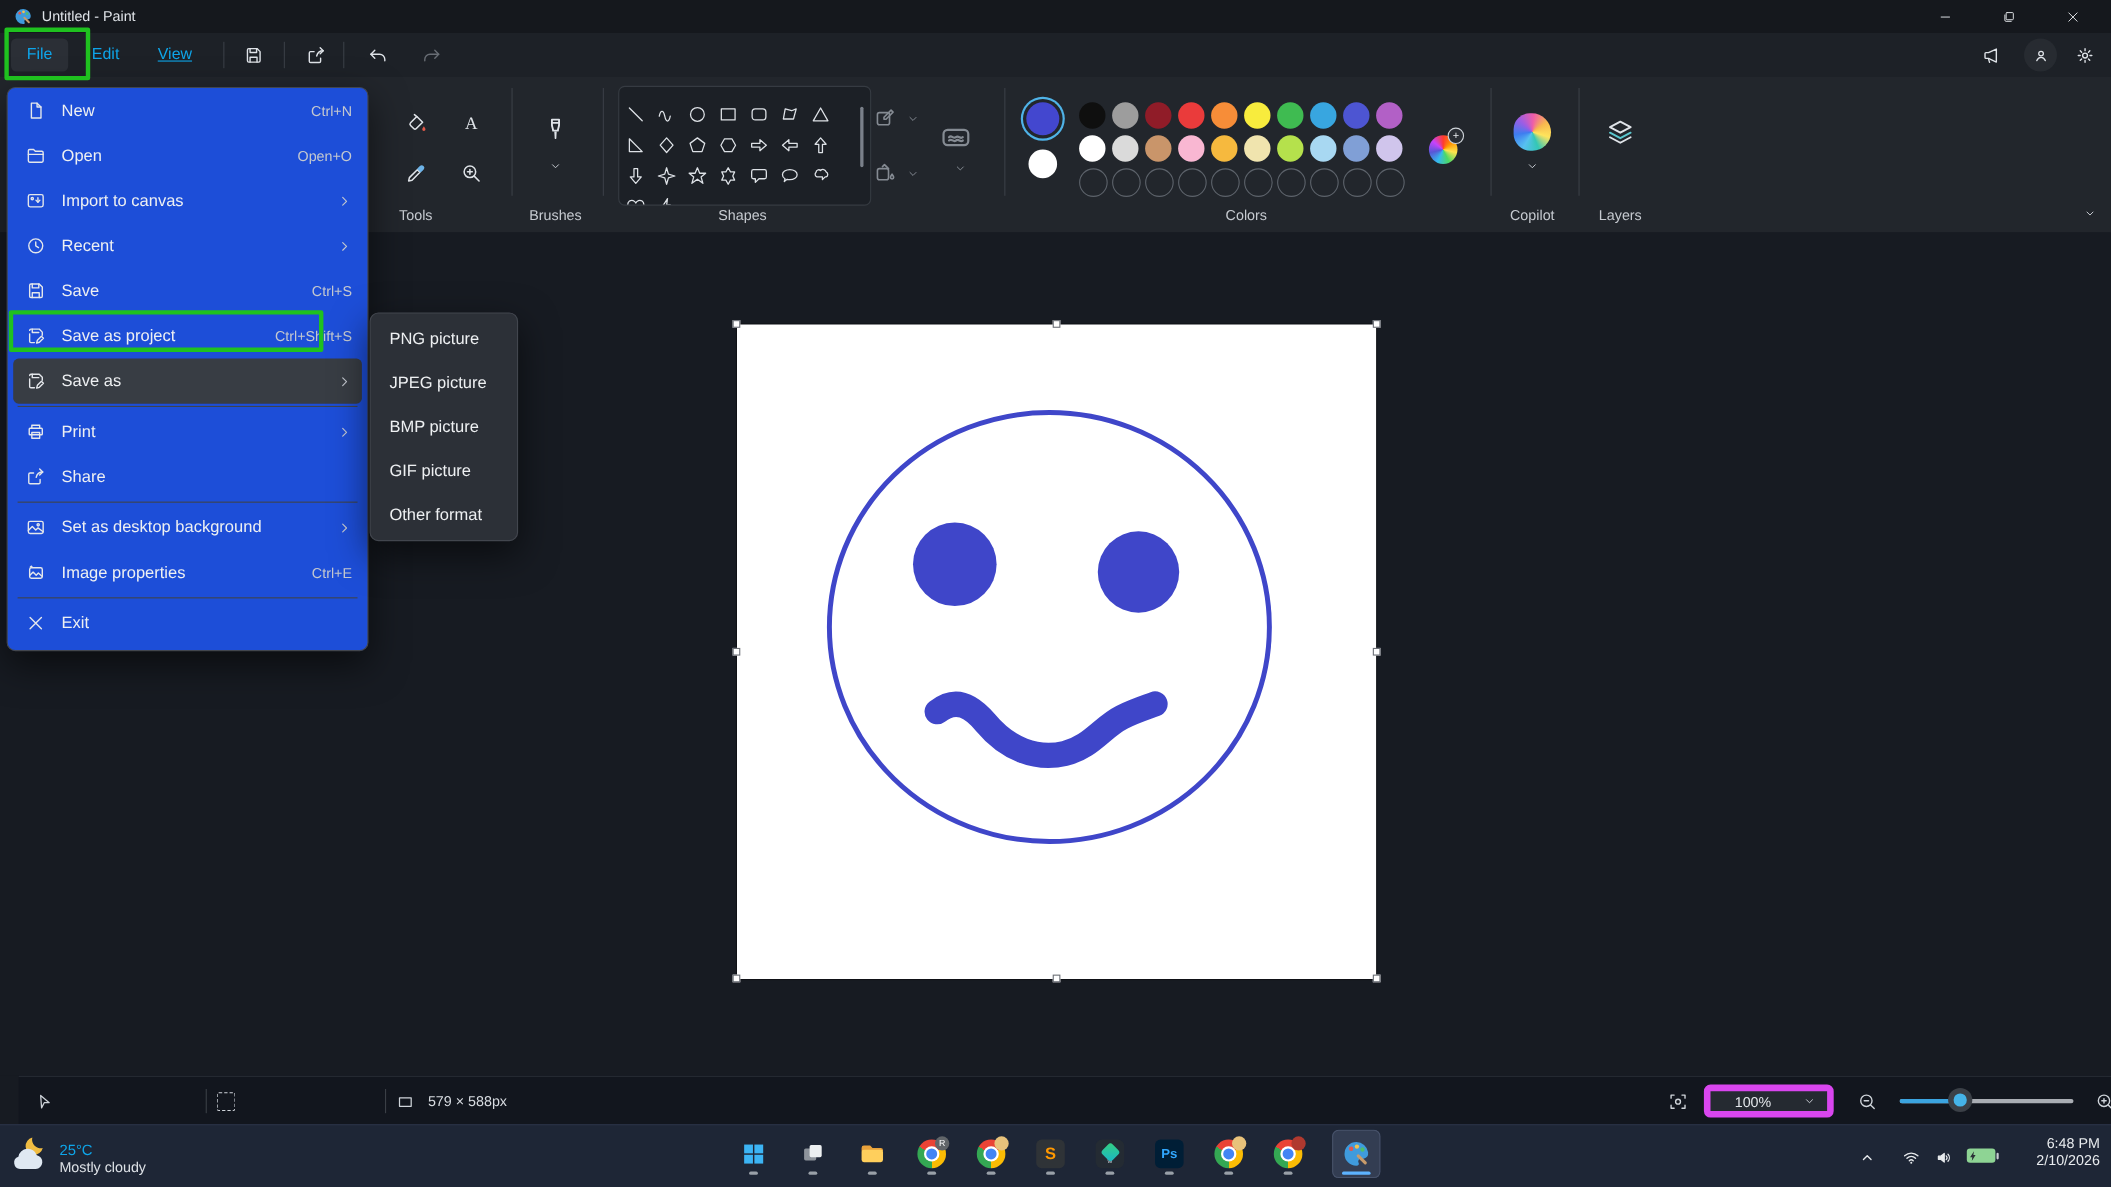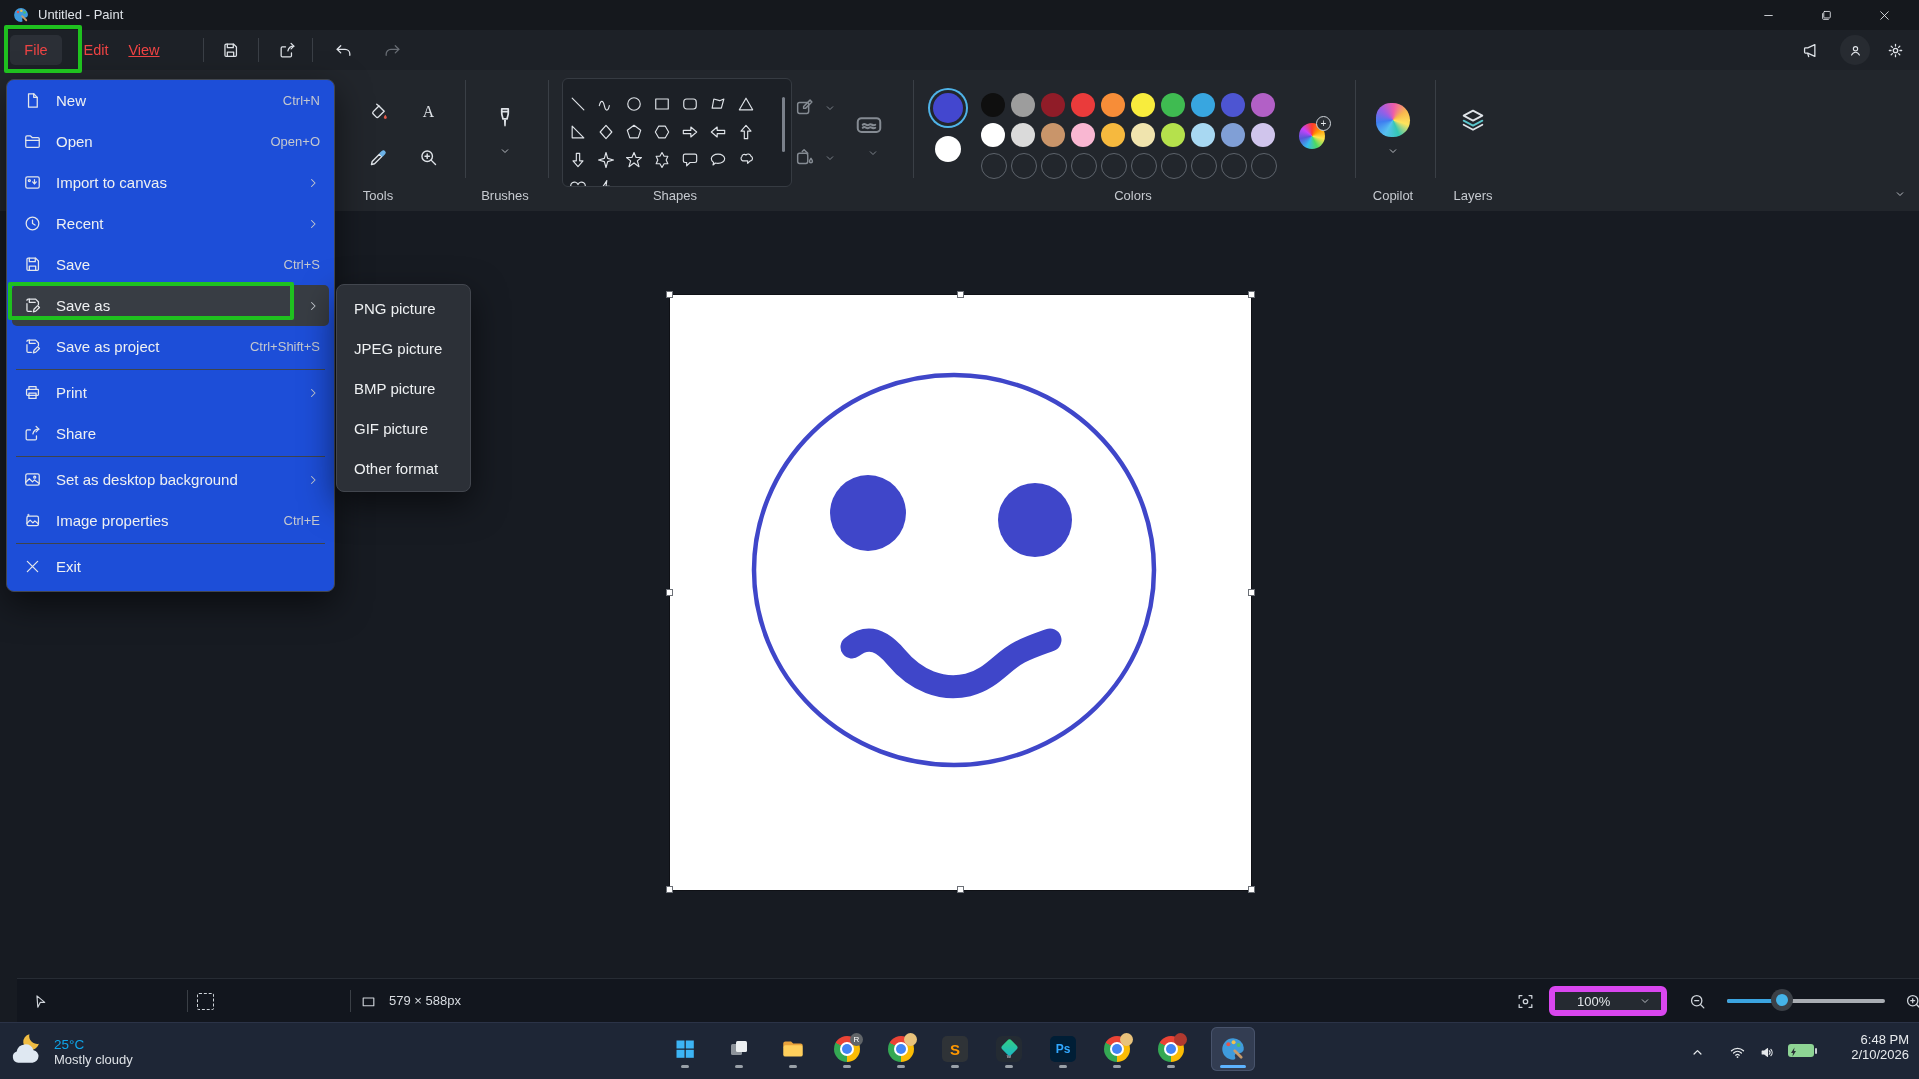--- a/index.html
+++ b/index.html
@@ -8,21 +8,21 @@
           -webkit-font-smoothing:antialiased;}
   .abs{position:absolute;}
   .flexc{display:flex;align-items:center;justify-content:center;}
 
   
   .titlebar{left:0;top:0;width:1919px;height:30px;background:#15181d;}
   .title-text{left:38px;top:0;height:30px;line-height:30px;font-size:13px;color:#dfe3e8;}
   .win-btn{top:0;width:46px;height:30px;color:#e3e6ea;font-size:13px;}
   
   .menurow{left:0;top:30px;width:1919px;height:40px;background:#1d2127;}
-  .menu-btn{top:5px;height:30px;border-radius:5px;font-size:14.5px;color:#ef4444;
+  .menu-btn{top:5px;height:30px;border-radius:5px;font-size:14.5px;color:#0ea5e9;
             display:flex;align-items:center;justify-content:center;}
   .menu-btn.open{background:#2b2f36;}
   .vsep{width:1px;background:#3a3f46;}
   .qbtn{top:4px;width:32px;height:32px;border-radius:5px;color:#dfe3e8;}
   .qbtn.dim{color:#686d74;}
   .acct-bg{background:#272b31;border-radius:50%;width:30px;height:30px;}
 
   
   .ribbon{left:0;top:70px;width:1919px;height:141px;background:#22262c;border-bottom:1px solid #2a2e35;}
   .rdiv{top:10px;height:98px;}
@@ -137,21 +137,21 @@
       </span>
   </div>
 
   <div class="abs menurow">
     <div class="abs menu-btn open" style="left:10px;width:52px;">
         <span>File</span>
       </div>
     <div class="abs menu-btn" style="left:70px;width:52px;">
         <span>Edit</span>
       </div>
-    <div class="abs menu-btn" style="left:116px;width:56px;text-decoration:underline;">
+    <div class="abs menu-btn" style="left:131px;width:56px;text-decoration:underline;">
         <span>View</span>
       </div>
     <div class="abs vsep" style="left:203px;top:8px;height:24px;"></div>
     <div class="abs qbtn flexc" style="left:214px;" id="qb-save">
         <svg width="19" height="19" viewBox="0 0 24 24" fill="none" stroke="currentColor" stroke-width="1.6" stroke-linecap="round" stroke-linejoin="round">
           <path d="M5 5.5A1.5 1.5 0 0 1 6.5 4H16l3.5 3.5V18a1.5 1.5 0 0 1-1.5 1.5H6.5A1.5 1.5 0 0 1 5 18z"></path>
           <path d="M8 4v4.5h7.5V4"></path>
           <path d="M8 19.5v-5.5h8v5.5"></path>
         </svg>
       </div>
@@ -533,47 +533,47 @@
         <span class="fm-icon">
           <svg width="19" height="19" viewBox="0 0 24 24" fill="none" stroke="currentColor" stroke-width="1.6" stroke-linecap="round" stroke-linejoin="round">
             <path d="M5 5.5A1.5 1.5 0 0 1 6.5 4H16l3.5 3.5V18a1.5 1.5 0 0 1-1.5 1.5H6.5A1.5 1.5 0 0 1 5 18z"></path>
             <path d="M8 4v4.5h7.5V4"></path>
             <path d="M8 19.5v-5.5h8v5.5"></path>
           </svg>
         </span>
         <span class="fm-label">Save</span>
         <span class="fm-short">Ctrl+S</span>
       </div>
-      <div class="fm-item hover">
+      <div class="fm-item">
         <span class="fm-icon">
           <svg width="19" height="19" viewBox="0 0 24 24" fill="none" stroke="currentColor" stroke-width="1.6" stroke-linecap="round" stroke-linejoin="round">
             <path d="M5 5.5A1.5 1.5 0 0 1 6.5 4H16l3.5 3.5V11"></path>
             <path d="M8 4v4h7.5"></path>
             <path d="M5 9.5V18a1.5 1.5 0 0 0 1.5 1.5H10.5"></path>
             <path d="M13 20l.9-3.2 4.6-4.6 2.3 2.3-4.6 4.6z"></path>
           </svg>
         </span>
+        <span class="fm-label">Save as project</span>
+        <span class="fm-short">Ctrl+Shift+S</span>
+      </div>
+      <div class="fm-item hover">
+        <span class="fm-icon">
+          <svg width="19" height="19" viewBox="0 0 24 24" fill="none" stroke="currentColor" stroke-width="1.6" stroke-linecap="round" stroke-linejoin="round">
+            <path d="M5 5.5A1.5 1.5 0 0 1 6.5 4H16l3.5 3.5V11"></path>
+            <path d="M8 4v4h7.5"></path>
+            <path d="M5 9.5V18a1.5 1.5 0 0 0 1.5 1.5H10.5"></path>
+            <path d="M13 20l.9-3.2 4.6-4.6 2.3 2.3-4.6 4.6z"></path>
+          </svg>
+        </span>
         <span class="fm-label">Save as</span>
         <span class="fm-chev">
           <svg width="14" height="14" viewBox="0 0 24 24" fill="none" stroke="currentColor" stroke-width="1.8" stroke-linecap="round" stroke-linejoin="round">
             <path d="M9.5 6l6 6-6 6"></path>
           </svg>
         </span>
-      </div>
-      <div class="fm-item">
-        <span class="fm-icon">
-          <svg width="19" height="19" viewBox="0 0 24 24" fill="none" stroke="currentColor" stroke-width="1.6" stroke-linecap="round" stroke-linejoin="round">
-            <path d="M5 5.5A1.5 1.5 0 0 1 6.5 4H16l3.5 3.5V11"></path>
-            <path d="M8 4v4h7.5"></path>
-            <path d="M5 9.5V18a1.5 1.5 0 0 0 1.5 1.5H10.5"></path>
-            <path d="M13 20l.9-3.2 4.6-4.6 2.3 2.3-4.6 4.6z"></path>
-          </svg>
-        </span>
-        <span class="fm-label">Save as project</span>
-        <span class="fm-short">Ctrl+Shift+S</span>
       </div>
       <div class="fm-sep"></div>
       <div class="fm-item">
         <span class="fm-icon">
           <svg width="19" height="19" viewBox="0 0 24 24" fill="none" stroke="currentColor" stroke-width="1.6" stroke-linecap="round" stroke-linejoin="round">
             <path d="M7.5 8V4.5h9V8"></path>
             <rect x="4.5" y="8" width="15" height="7.5" rx="1"></rect>
             <rect x="7.5" y="12.8" width="9" height="6.7"></rect>
           </svg>
         </span>

